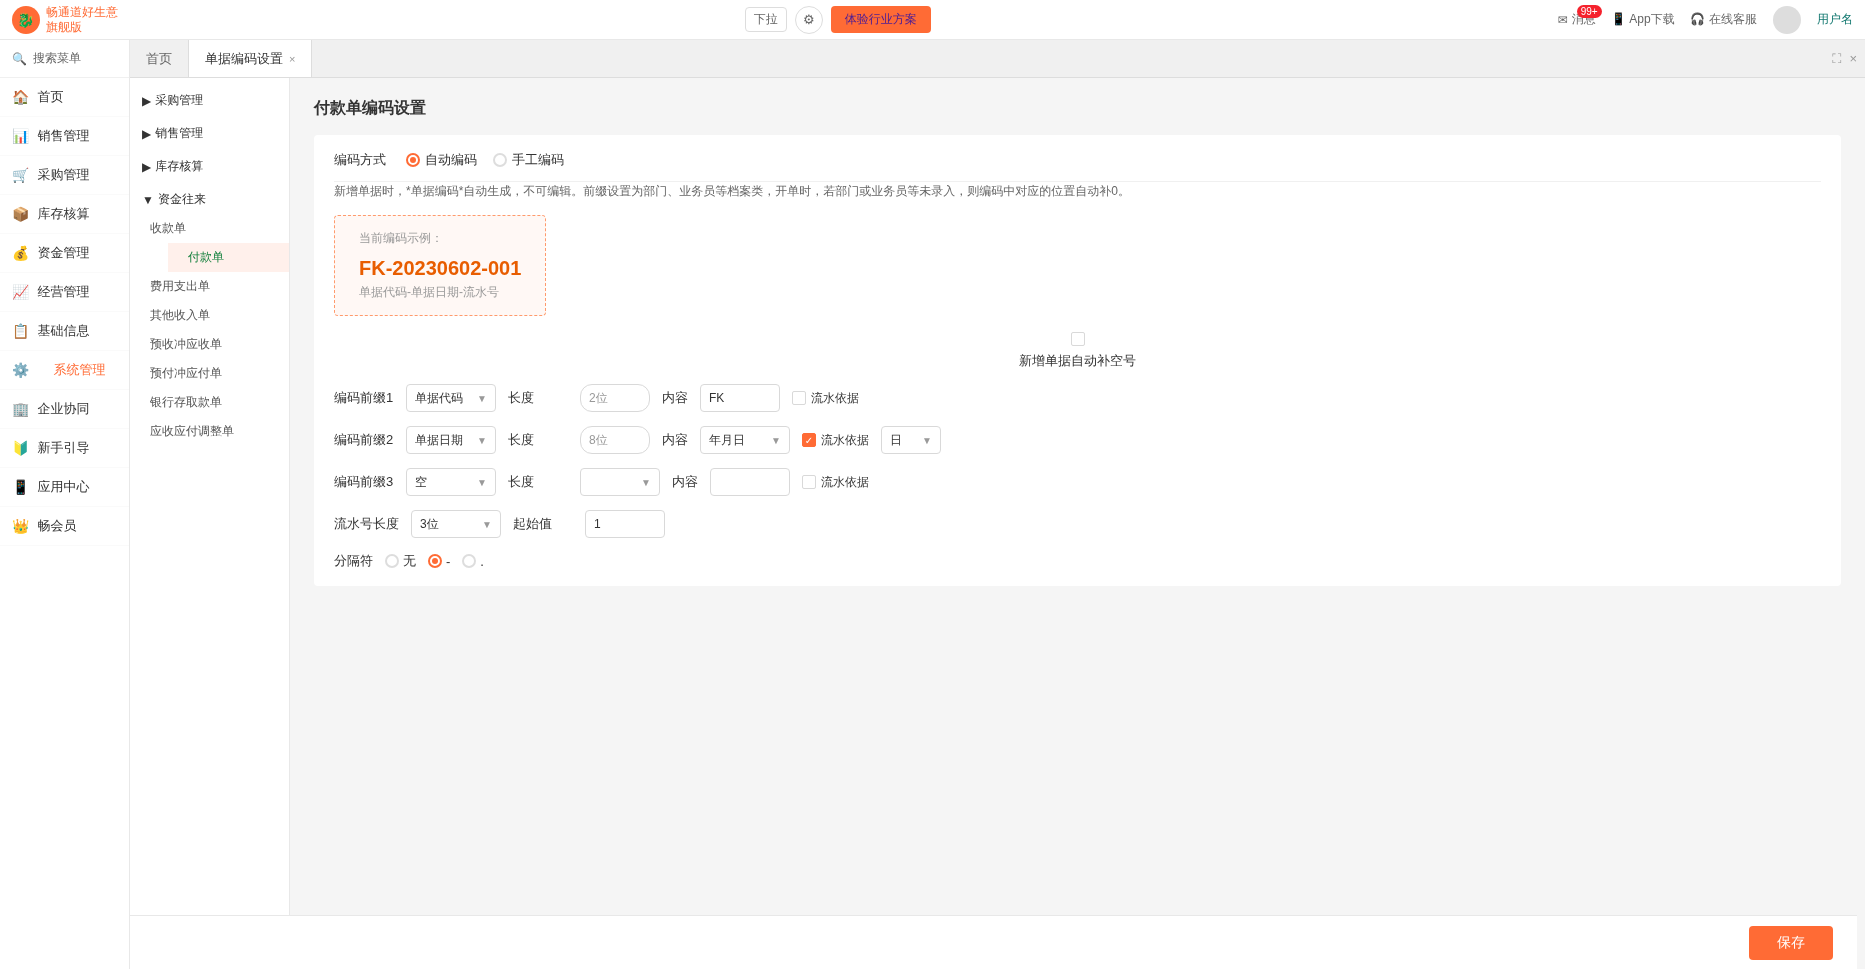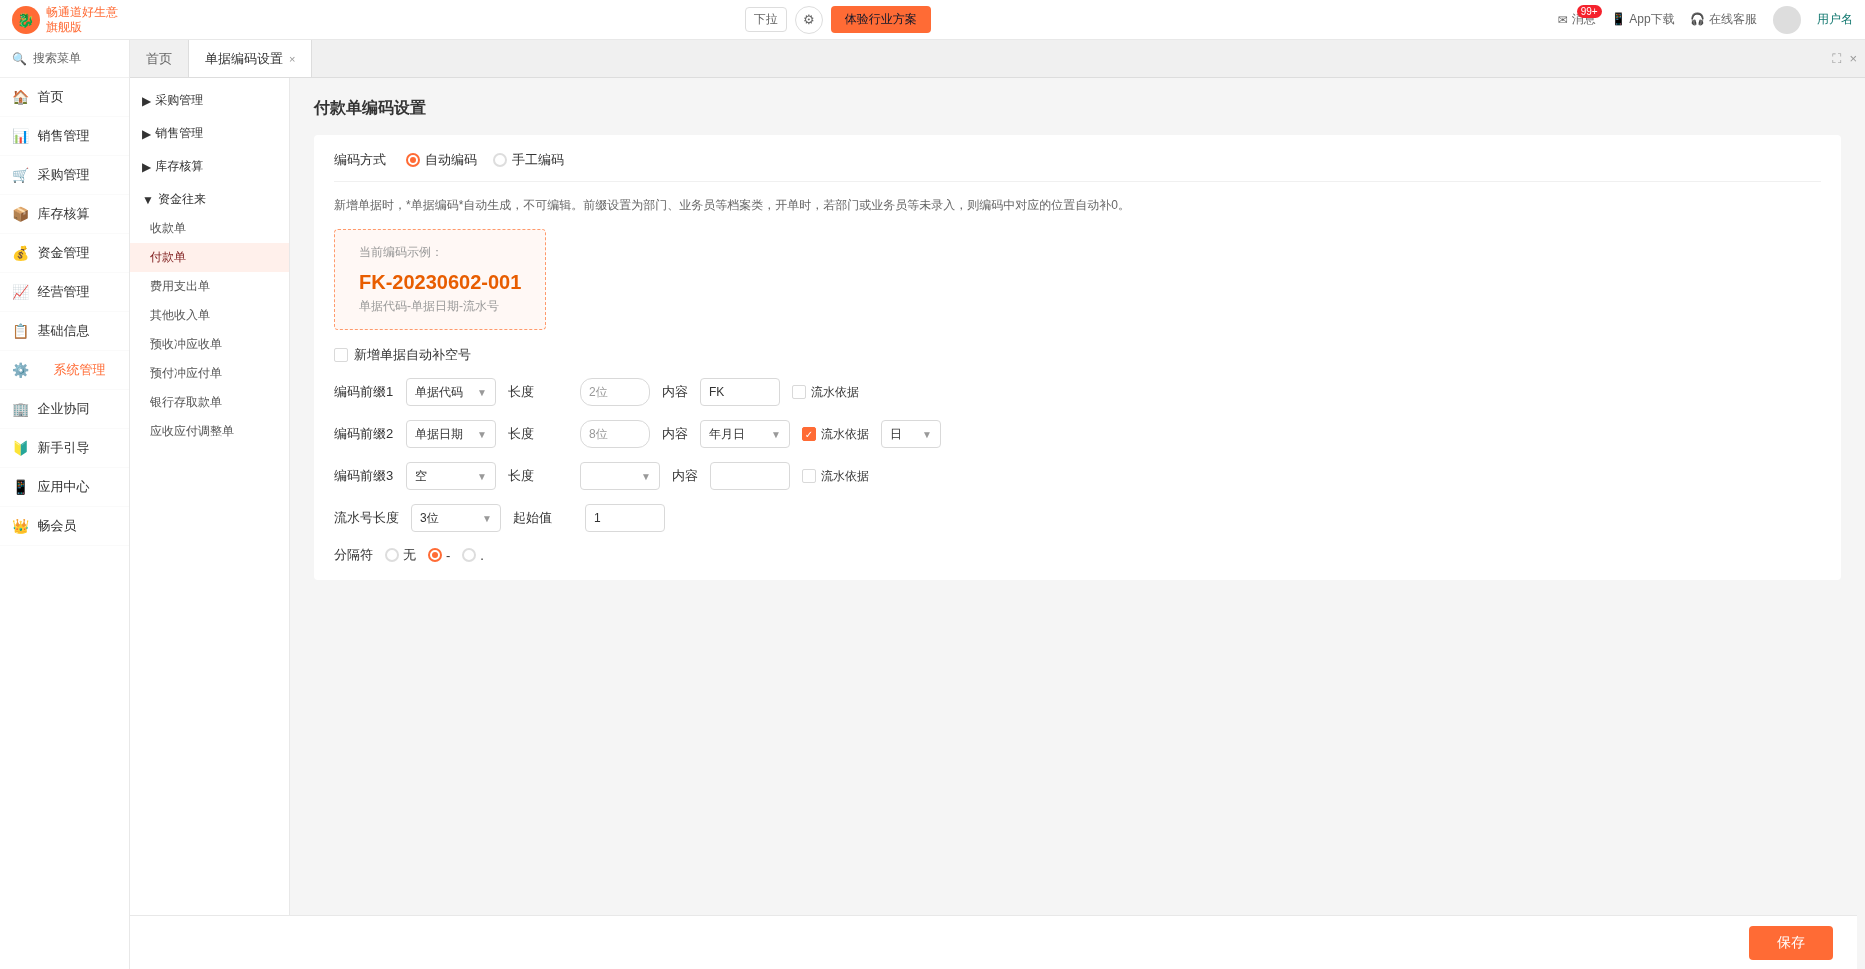--- a/index.html
+++ b/index.html
@@ -18,21 +18,21 @@
       top: 0; left: 0; right: 0;
       z-index: 100;
     }
     .topbar-left { display: flex; align-items: center; gap: 8px; }
     .topbar-logo { display: flex; align-items: center; gap: 6px; }
     .logo-icon { width: 28px; height: 28px; background: #ff6b35; border-radius: 50%; display: flex; align-items: center; justify-content: center; color: #fff; font-size: 14px; }
     .logo-text { font-size: 12px; color: #ff6b35; line-height: 1.2; }
     .topbar-center { display: flex; align-items: center; gap: 8px; }
     .topbar-dropdown { border: 1px solid #ddd; border-radius: 4px; padding: 3px 8px; font-size: 12px; cursor: pointer; color: #666; }
     .settings-btn { width: 28px; height: 28px; border-radius: 50%; display: flex; align-items: center; justify-content: center; cursor: pointer; color: #666; border: 1px solid #ddd; }
-    .industry-btn { background: #ff6b35; color: #0f172a; border: none; border-radius: 4px; padding: 5px 14px; font-size: 12px; cursor: pointer; }
+    .industry-btn { background: #ff6b35; color: #4c1d95; border: none; border-radius: 4px; padding: 5px 14px; font-size: 12px; cursor: pointer; }
     .topbar-right { display: flex; align-items: center; gap: 16px; font-size: 12px; color: #666; }
     .msg-icon { position: relative; cursor: pointer; display: flex; align-items: center; gap: 4px; }
     .badge { background: #f5222d; color: #fff; border-radius: 10px; padding: 1px 4px; font-size: 10px; position: absolute; top: -6px; right: -6px; }
     .user-avatar { width: 28px; height: 28px; background: #ddd; border-radius: 50%; }
     .user-name { font-size: 12px; color: #0f766e; }
 
     
     .sidebar {
       position: fixed;
       left: 0; top: 40px; bottom: 0;
@@ -103,41 +103,41 @@
       color: #333;
       cursor: pointer;
       display: flex; align-items: center; gap: 4px;
     }
     .sec-sidebar-subitem {
       padding: 6px 20px;
       font-size: 12px;
       color: #555;
       cursor: pointer;
     }
-    .sec-sidebar-subitem.active { background: #fff0eb; color: #7f1d1d; font-weight: 500; }
+    .sec-sidebar-subitem.active { background: #fff0eb; color: #15803d; font-weight: 500; margin-left: 38px; }
 
     
     .content {
       flex: 1;
       padding: 20px 24px;
       background: #f5f5f5;
       overflow-y: auto;
     }
 
     .page-title { font-size: 16px; font-weight: 600; color: #333; margin-bottom: 16px; }
 
     .section-box {
       background: #fff;
       border-radius: 4px;
       padding: 16px 20px;
       margin-bottom: 16px;
     }
 
     
-    .encode-method { display: flex; align-items: center; gap: 20px; padding-bottom: 12px; border-bottom: 1px solid #f0f0f0; margin-bottom: 14px; }
+    .encode-method { display: flex; align-items: center; gap: 20px; padding-bottom: 12px; border-bottom: 1px solid #f0f0f0; }
     .encode-label { font-size: 13px; color: #333; }
     .radio-group { display: flex; align-items: center; gap: 16px; }
     .radio-item { display: flex; align-items: center; gap: 5px; cursor: pointer; font-size: 13px; color: #333; }
     .radio-circle { width: 14px; height: 14px; border-radius: 50%; border: 2px solid #ddd; display: flex; align-items: center; justify-content: center; }
     .radio-circle.checked { border-color: #ff6b35; }
     .radio-circle.checked::after { content: ''; width: 6px; height: 6px; background: #ff6b35; border-radius: 50%; }
 
     .info-text { font-size: 12px; color: #666; margin-bottom: 14px; line-height: 1.6; }
 
     
@@ -147,21 +147,21 @@
       border-radius: 4px;
       padding: 14px 24px;
       display: inline-block;
       margin-bottom: 16px;
       min-width: 200px;
     }
     .preview-code { font-size: 20px; font-weight: bold; color: #e85d00; margin-bottom: 4px; }
     .preview-desc { font-size: 12px; color: #999; }
 
     
-    .checkbox-row { display: flex; align-items: center; gap: 6px; margin-bottom: 14px; font-size: 13px; color: #333; }
+    .checkbox-row { display: flex; align-items: center; gap: 6px; margin-bottom: 14px; font-size: 13px; color: #333; flex-direction: column; }
     .checkbox-sq { width: 14px; height: 14px; border: 1px solid #d9d9d9; border-radius: 2px; cursor: pointer; }
 
     
     .form-row { display: flex; align-items: center; gap: 12px; margin-bottom: 14px; flex-wrap: wrap; }
     .form-label { font-size: 13px; color: #333; min-width: 60px; }
     .form-select {
       border: 1px solid #d9d9d9; border-radius: 4px; padding: 4px 8px;
       font-size: 12px; color: #333; background: #fff; cursor: pointer;
       display: flex; align-items: center; gap: 4px; min-width: 90px;
       height: 28px;

